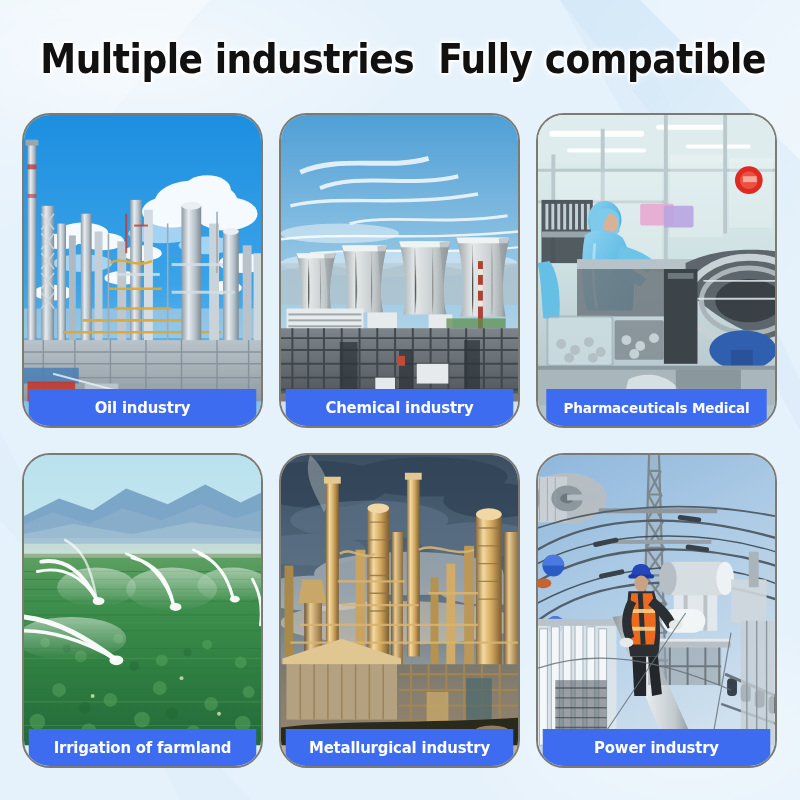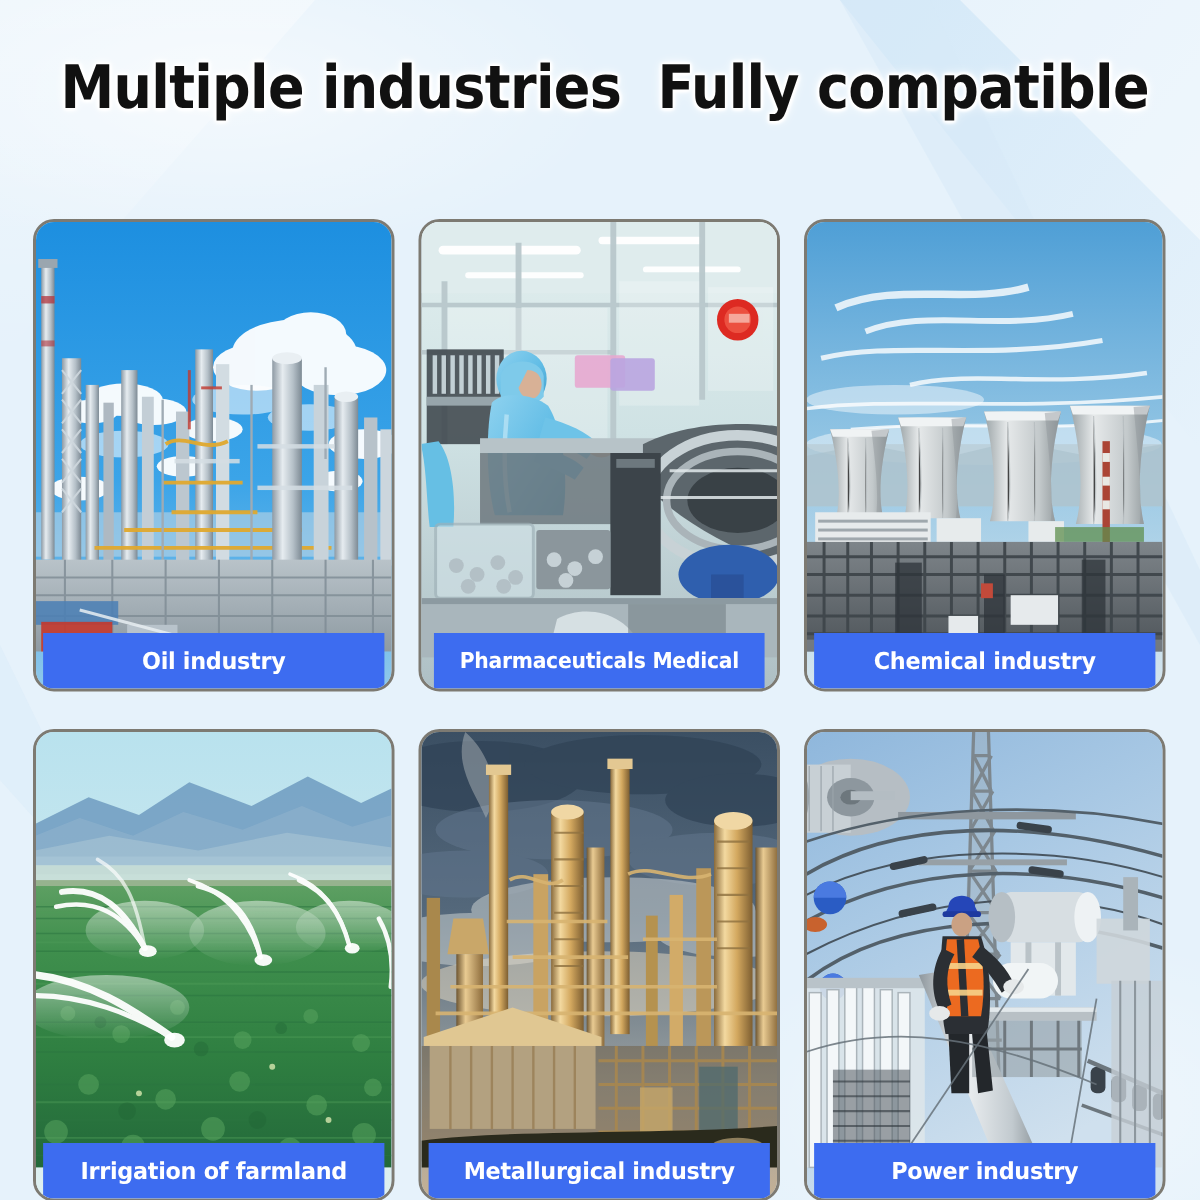--- a/index.html
+++ b/index.html
@@ -66,25 +66,24 @@
     grid-template-rows: 315px 315px;
     column-gap: 16px;
     row-gap: 25px;
   }
 
   .card {
     position: relative;
     width: 241px;
     height: 315px;
     border: 2px solid #7d7a72;
-    border-radius: 14px;
+    border-radius: 28px;
     overflow: hidden;
     background: #cfe3f0;
     box-sizing: border-box;
-    margin-top: 33px;
   }
   .card-photo {
     position: absolute;
     inset: 0;
     width: 100%;
     height: 100%;
     display: block;
   }
   .card-caption {
     position: absolute;
@@ -253,20 +252,129 @@
         <rect x="4" y="270" width="48" height="20" fill="#c4392c" opacity="0.9"></rect>
         <rect x="62" y="272" width="34" height="18" fill="#b8c3cb"></rect>
         <path d="M30 262 L120 286" stroke="#e8eef2" stroke-width="2" fill="none" opacity="0.85"></path>
       </svg>
       <div class="card-caption">Oil industry</div>
     </div>
 
     <div class="card">
       <svg class="card-photo" viewBox="0 0 241 315" preserveAspectRatio="xMidYMid slice">
         <defs>
+          <linearGradient id="chemsky" x1="0" y1="0" x2="0" y2="1">
+            <stop offset="0%" stop-color="#4f9fd6"></stop>
+            <stop offset="45%" stop-color="#8fc3e3"></stop>
+            <stop offset="100%" stop-color="#d6e6ee"></stop>
+          </linearGradient>
+          <linearGradient id="tower" x1="0" y1="0" x2="1" y2="0">
+            <stop offset="0%" stop-color="#9aa3a6"></stop>
+            <stop offset="30%" stop-color="#e6e9ea"></stop>
+            <stop offset="72%" stop-color="#c3c9cb"></stop>
+            <stop offset="100%" stop-color="#8b9396"></stop>
+          </linearGradient>
+          <linearGradient id="chemground" x1="0" y1="0" x2="0" y2="1">
+            <stop offset="0%" stop-color="#7e858a"></stop>
+            <stop offset="100%" stop-color="#4e5459"></stop>
+          </linearGradient>
+        </defs>
+        <rect width="241" height="315" fill="url(#chemsky)"></rect>
+
+        <g stroke="#ffffff" fill="none" opacity="0.8">
+          <path d="M20 58 C60 40, 110 56, 150 44" stroke-width="5"></path>
+          <path d="M40 74 C80 58, 130 74, 180 62" stroke-width="4"></path>
+          <path d="M10 92 C60 80, 120 94, 200 80" stroke-width="3.5"></path>
+          <path d="M70 110 C110 100, 160 112, 230 102" stroke-width="3"></path>
+          <path d="M0 126 C60 118, 140 128, 241 118" stroke-width="2.5"></path>
+          <path d="M30 140 C90 134, 160 142, 241 134" stroke-width="2"></path>
+        </g>
+        <g fill="#ffffff" opacity="0.45">
+          <ellipse cx="120" cy="150" rx="120" ry="14"></ellipse>
+          <ellipse cx="60" cy="120" rx="60" ry="10"></ellipse>
+        </g>
+
+        <rect x="0" y="150" width="241" height="42" fill="#b9ccd6" opacity="0.75"></rect>
+        <path d="M0 158 L40 150 L90 160 L140 148 L190 158 L241 150 L241 192 L0 192 Z" fill="#a9bfcb" opacity="0.6"></path>
+
+        <g>
+          <path d="M16 140 C16 140 26 176 20 200 L52 200 C46 176 56 140 56 140 Z" fill="url(#tower)"></path>
+          <path d="M16 140 L56 140 L54 145 L18 145 Z" fill="#f0f3f4"></path>
+          <path d="M50 140 C52 165, 54 185, 52 200 L20 200 C20 200 24 182 22 166" fill="#000" opacity="0.0"></path>
+          <path d="M44 141 C47 165, 49 184, 47 200 L52 200 C46 176 56 140 56 140 Z" fill="#8d9599" opacity="0.45"></path>
+
+          <path d="M62 132 C62 132 73 172 66 200 L104 200 C97 172 108 132 108 132 Z" fill="url(#tower)"></path>
+          <path d="M62 132 L108 132 L106 138 L64 138 Z" fill="#f0f3f4"></path>
+          <path d="M98 133 C101 166, 103 186, 101 200 L104 200 C97 172 108 132 108 132 Z" fill="#8d9599" opacity="0.45"></path>
+
+          <path d="M120 128 C120 128 132 172 124 202 L168 202 C160 172 172 128 172 128 Z" fill="url(#tower)"></path>
+          <path d="M120 128 L172 128 L170 134 L122 134 Z" fill="#f0f3f4"></path>
+          <path d="M161 129 C165 166, 167 188, 165 202 L168 202 C160 172 172 128 172 128 Z" fill="#8d9599" opacity="0.45"></path>
+
+          <path d="M178 124 C178 124 191 170 182 204 L228 204 C220 170 232 124 232 124 Z" fill="url(#tower)"></path>
+          <path d="M178 124 L232 124 L230 130 L180 130 Z" fill="#f0f3f4"></path>
+          <path d="M221 125 C225 166, 227 190, 225 204 L228 204 C220 170 232 124 232 124 Z" fill="#8d9599" opacity="0.45"></path>
+
+          <g stroke="#b3babd" stroke-width="0.8" opacity="0.7">
+            <path d="M28 146 C30 172 30 188 28 200 M40 146 C41 172 41 188 40 200"></path>
+            <path d="M76 139 C78 170 78 188 76 200 M92 139 C93 170 93 188 92 200"></path>
+            <path d="M136 135 C138 170 138 190 136 202 M154 135 C155 170 155 190 154 202"></path>
+            <path d="M194 131 C196 170 196 192 194 204 M214 131 C215 170 215 192 214 204"></path>
+          </g>
+        </g>
+
+        <rect x="200" y="148" width="5" height="76" fill="#ab4435"></rect>
+        <g fill="#e8e8e4">
+          <rect x="200" y="156" width="5" height="6"></rect>
+          <rect x="200" y="172" width="5" height="6"></rect>
+          <rect x="200" y="188" width="5" height="6"></rect>
+        </g>
+
+        <g fill="#e7ebec">
+          <rect x="6" y="196" width="78" height="22"></rect>
+          <rect x="88" y="200" width="30" height="16"></rect>
+          <rect x="150" y="202" width="24" height="14"></rect>
+        </g>
+        <g fill="#9fa8ad">
+          <rect x="8" y="201" width="74" height="2"></rect>
+          <rect x="8" y="207" width="74" height="2"></rect>
+          <rect x="8" y="213" width="74" height="2"></rect>
+        </g>
+
+        <rect x="168" y="206" width="60" height="10" fill="#5f8f4f" opacity="0.75"></rect>
+
+        <rect x="0" y="216" width="241" height="74" fill="url(#chemground)"></rect>
+        <g stroke="#3f464b" stroke-width="2" opacity="0.95">
+          <path d="M0 226 L241 226 M0 238 L241 238 M0 252 L241 252 M0 266 L241 266 M0 278 L241 278"></path>
+          <path d="M12 216 L12 290 M28 216 L28 290 M44 216 L44 290 M62 216 L62 290 M80 216 L80 290 M98 216 L98 290 M116 216 L116 290 M134 216 L134 290 M152 216 L152 290 M170 216 L170 290 M188 216 L188 290 M206 216 L206 290 M224 216 L224 290"></path>
+        </g>
+        <g fill="#2e343a" opacity="0.75">
+          <rect x="60" y="230" width="18" height="58"></rect>
+          <rect x="120" y="238" width="14" height="52"></rect>
+          <rect x="186" y="228" width="16" height="62"></rect>
+        </g>
+
+        <g fill="#e6eaec">
+          <rect x="138" y="252" width="32" height="20"></rect>
+          <rect x="96" y="266" width="20" height="14"></rect>
+        </g>
+        <rect x="118" y="244" width="8" height="10" fill="#c24a3a"></rect>
+
+        <rect x="0" y="282" width="241" height="8" fill="#8a9197" opacity="0.6"></rect>
+        <g fill="#cfd6da" opacity="0.9">
+          <rect x="162" y="278" width="12" height="6"></rect>
+          <rect x="186" y="280" width="10" height="5"></rect>
+        </g>
+      </svg>
+      <div class="card-caption">Chemical industry</div>
+    </div>
+
+    <div class="card">
+      <svg class="card-photo" viewBox="0 0 241 315" preserveAspectRatio="xMidYMid slice">
+        <defs>
           <linearGradient id="cleanroom" x1="0" y1="0" x2="0" y2="1">
             <stop offset="0%" stop-color="#e2efef"></stop>
             <stop offset="45%" stop-color="#cfe2e4"></stop>
             <stop offset="100%" stop-color="#aebfc4"></stop>
           </linearGradient>
           <linearGradient id="suit" x1="0" y1="0" x2="1" y2="1">
             <stop offset="0%" stop-color="#8fd2ef"></stop>
             <stop offset="55%" stop-color="#62bde6"></stop>
             <stop offset="100%" stop-color="#3f9ecb"></stop>
           </linearGradient>
@@ -375,129 +483,20 @@
           <circle cx="118" cy="226" r="5"></circle>
             <circle cx="98" cy="242" r="5"></circle>
         </g>
 
         <rect x="0" y="254" width="241" height="40" fill="#a9b6bc"></rect>
         <rect x="0" y="254" width="241" height="4" fill="#8c9aa1"></rect>
         <path d="M92 268 C110 258, 140 262, 150 290 L86 292 Z" fill="#e6eef0" opacity="0.75"></path>
         <rect x="140" y="258" width="66" height="30" fill="#7e8a90" opacity="0.7"></rect>
       </svg>
       <div class="card-caption tight">Pharmaceuticals Medical</div>
-    </div>
-
-    <div class="card">
-      <svg class="card-photo" viewBox="0 0 241 315" preserveAspectRatio="xMidYMid slice">
-        <defs>
-          <linearGradient id="chemsky" x1="0" y1="0" x2="0" y2="1">
-            <stop offset="0%" stop-color="#4f9fd6"></stop>
-            <stop offset="45%" stop-color="#8fc3e3"></stop>
-            <stop offset="100%" stop-color="#d6e6ee"></stop>
-          </linearGradient>
-          <linearGradient id="tower" x1="0" y1="0" x2="1" y2="0">
-            <stop offset="0%" stop-color="#9aa3a6"></stop>
-            <stop offset="30%" stop-color="#e6e9ea"></stop>
-            <stop offset="72%" stop-color="#c3c9cb"></stop>
-            <stop offset="100%" stop-color="#8b9396"></stop>
-          </linearGradient>
-          <linearGradient id="chemground" x1="0" y1="0" x2="0" y2="1">
-            <stop offset="0%" stop-color="#7e858a"></stop>
-            <stop offset="100%" stop-color="#4e5459"></stop>
-          </linearGradient>
-        </defs>
-        <rect width="241" height="315" fill="url(#chemsky)"></rect>
-
-        <g stroke="#ffffff" fill="none" opacity="0.8">
-          <path d="M20 58 C60 40, 110 56, 150 44" stroke-width="5"></path>
-          <path d="M40 74 C80 58, 130 74, 180 62" stroke-width="4"></path>
-          <path d="M10 92 C60 80, 120 94, 200 80" stroke-width="3.5"></path>
-          <path d="M70 110 C110 100, 160 112, 230 102" stroke-width="3"></path>
-          <path d="M0 126 C60 118, 140 128, 241 118" stroke-width="2.5"></path>
-          <path d="M30 140 C90 134, 160 142, 241 134" stroke-width="2"></path>
-        </g>
-        <g fill="#ffffff" opacity="0.45">
-          <ellipse cx="120" cy="150" rx="120" ry="14"></ellipse>
-          <ellipse cx="60" cy="120" rx="60" ry="10"></ellipse>
-        </g>
-
-        <rect x="0" y="150" width="241" height="42" fill="#b9ccd6" opacity="0.75"></rect>
-        <path d="M0 158 L40 150 L90 160 L140 148 L190 158 L241 150 L241 192 L0 192 Z" fill="#a9bfcb" opacity="0.6"></path>
-
-        <g>
-          <path d="M16 140 C16 140 26 176 20 200 L52 200 C46 176 56 140 56 140 Z" fill="url(#tower)"></path>
-          <path d="M16 140 L56 140 L54 145 L18 145 Z" fill="#f0f3f4"></path>
-          <path d="M50 140 C52 165, 54 185, 52 200 L20 200 C20 200 24 182 22 166" fill="#000" opacity="0.0"></path>
-          <path d="M44 141 C47 165, 49 184, 47 200 L52 200 C46 176 56 140 56 140 Z" fill="#8d9599" opacity="0.45"></path>
-
-          <path d="M62 132 C62 132 73 172 66 200 L104 200 C97 172 108 132 108 132 Z" fill="url(#tower)"></path>
-          <path d="M62 132 L108 132 L106 138 L64 138 Z" fill="#f0f3f4"></path>
-          <path d="M98 133 C101 166, 103 186, 101 200 L104 200 C97 172 108 132 108 132 Z" fill="#8d9599" opacity="0.45"></path>
-
-          <path d="M120 128 C120 128 132 172 124 202 L168 202 C160 172 172 128 172 128 Z" fill="url(#tower)"></path>
-          <path d="M120 128 L172 128 L170 134 L122 134 Z" fill="#f0f3f4"></path>
-          <path d="M161 129 C165 166, 167 188, 165 202 L168 202 C160 172 172 128 172 128 Z" fill="#8d9599" opacity="0.45"></path>
-
-          <path d="M178 124 C178 124 191 170 182 204 L228 204 C220 170 232 124 232 124 Z" fill="url(#tower)"></path>
-          <path d="M178 124 L232 124 L230 130 L180 130 Z" fill="#f0f3f4"></path>
-          <path d="M221 125 C225 166, 227 190, 225 204 L228 204 C220 170 232 124 232 124 Z" fill="#8d9599" opacity="0.45"></path>
-
-          <g stroke="#b3babd" stroke-width="0.8" opacity="0.7">
-            <path d="M28 146 C30 172 30 188 28 200 M40 146 C41 172 41 188 40 200"></path>
-            <path d="M76 139 C78 170 78 188 76 200 M92 139 C93 170 93 188 92 200"></path>
-            <path d="M136 135 C138 170 138 190 136 202 M154 135 C155 170 155 190 154 202"></path>
-            <path d="M194 131 C196 170 196 192 194 204 M214 131 C215 170 215 192 214 204"></path>
-          </g>
-        </g>
-
-        <rect x="200" y="148" width="5" height="76" fill="#ab4435"></rect>
-        <g fill="#e8e8e4">
-          <rect x="200" y="156" width="5" height="6"></rect>
-          <rect x="200" y="172" width="5" height="6"></rect>
-          <rect x="200" y="188" width="5" height="6"></rect>
-        </g>
-
-        <g fill="#e7ebec">
-          <rect x="6" y="196" width="78" height="22"></rect>
-          <rect x="88" y="200" width="30" height="16"></rect>
-          <rect x="150" y="202" width="24" height="14"></rect>
-        </g>
-        <g fill="#9fa8ad">
-          <rect x="8" y="201" width="74" height="2"></rect>
-          <rect x="8" y="207" width="74" height="2"></rect>
-          <rect x="8" y="213" width="74" height="2"></rect>
-        </g>
-
-        <rect x="168" y="206" width="60" height="10" fill="#5f8f4f" opacity="0.75"></rect>
-
-        <rect x="0" y="216" width="241" height="74" fill="url(#chemground)"></rect>
-        <g stroke="#3f464b" stroke-width="2" opacity="0.95">
-          <path d="M0 226 L241 226 M0 238 L241 238 M0 252 L241 252 M0 266 L241 266 M0 278 L241 278"></path>
-          <path d="M12 216 L12 290 M28 216 L28 290 M44 216 L44 290 M62 216 L62 290 M80 216 L80 290 M98 216 L98 290 M116 216 L116 290 M134 216 L134 290 M152 216 L152 290 M170 216 L170 290 M188 216 L188 290 M206 216 L206 290 M224 216 L224 290"></path>
-        </g>
-        <g fill="#2e343a" opacity="0.75">
-          <rect x="60" y="230" width="18" height="58"></rect>
-          <rect x="120" y="238" width="14" height="52"></rect>
-          <rect x="186" y="228" width="16" height="62"></rect>
-        </g>
-
-        <g fill="#e6eaec">
-          <rect x="138" y="252" width="32" height="20"></rect>
-          <rect x="96" y="266" width="20" height="14"></rect>
-        </g>
-        <rect x="118" y="244" width="8" height="10" fill="#c24a3a"></rect>
-
-        <rect x="0" y="282" width="241" height="8" fill="#8a9197" opacity="0.6"></rect>
-        <g fill="#cfd6da" opacity="0.9">
-          <rect x="162" y="278" width="12" height="6"></rect>
-          <rect x="186" y="280" width="10" height="5"></rect>
-        </g>
-      </svg>
-      <div class="card-caption">Chemical industry</div>
     </div>
 
     <div class="card">
       <svg class="card-photo" viewBox="0 0 241 315" preserveAspectRatio="xMidYMid slice">
         <defs>
           <linearGradient id="farmsky" x1="0" y1="0" x2="0" y2="1">
             <stop offset="0%" stop-color="#b9e2ee"></stop>
             <stop offset="100%" stop-color="#dff0f0"></stop>
           </linearGradient>
           <linearGradient id="field" x1="0" y1="0" x2="0" y2="1">

